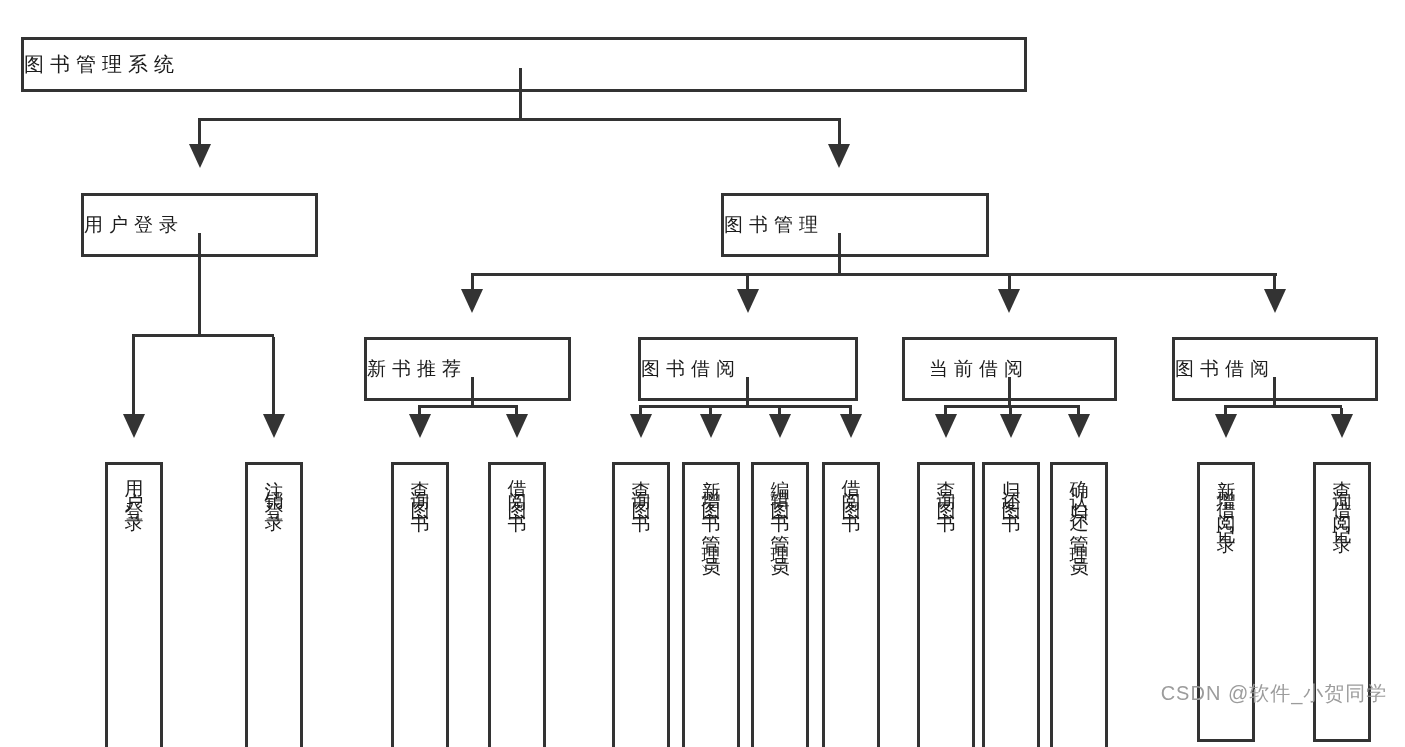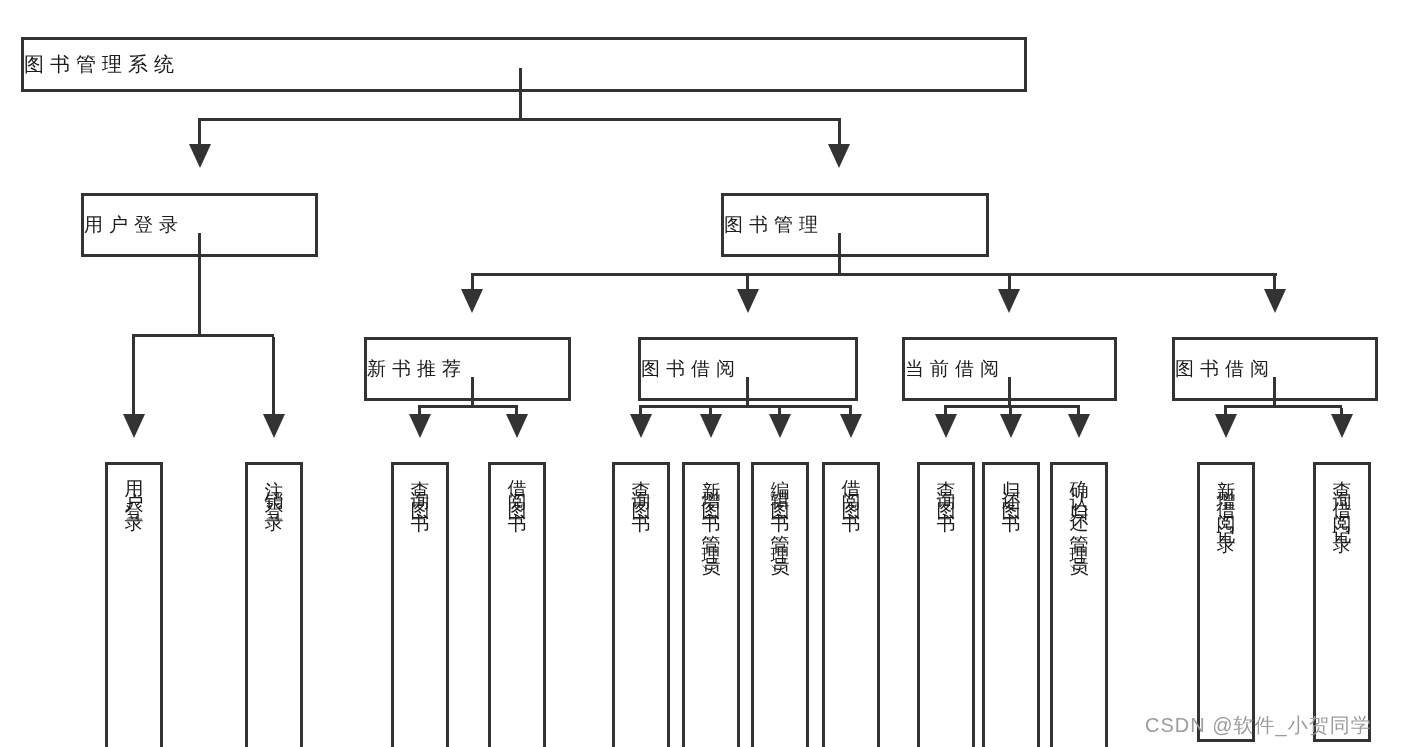--- a/index.html
+++ b/index.html
@@ -67,21 +67,21 @@
   <div class="arrow" style="left:998px;top:289px;"></div>
   <div class="line" style="left:1273px;top:276px;width:3px;height:15px;"></div>
   <div class="arrow" style="left:1264px;top:289px;"></div>
 
   <div class="box" style="left:364px;top:313px;width:207px;height:64px;">
     <span>新书推荐</span>
   </div>
   <div class="box" style="left:638px;top:313px;width:220px;height:64px;">
     <span>图书借阅</span>
   </div>
-  <div class="box" style="left:902px;top:313px;width:215px;height:64px;">
+  <div class="box" style="left:902px;top:313px;width:215px;height:64px;padding-left:24px;">
     <span>当前借阅</span>
   </div>
   <div class="box" style="left:1172px;top:313px;width:206px;height:64px;">
     <span>图书借阅</span>
   </div>
 
   <div class="line" style="left:471px;top:377px;width:3px;height:31px;"></div>
   <div class="line" style="left:418px;top:405px;width:100px;height:3px;"></div>
   <div class="line" style="left:418px;top:408px;width:3px;height:8px;"></div>
   <div class="arrow" style="left:409px;top:414px;"></div>
@@ -152,17 +152,17 @@
     <span>确认归还（管理员）</span>
   </div>
 
   <div class="box vbox" style="left:1197px;top:438px;width:58px;height:280px;">
     <span>新增借阅记录</span>
   </div>
   <div class="box vbox" style="left:1313px;top:438px;width:58px;height:280px;">
     <span>查询借阅记录</span>
   </div>
 
-  <div class="watermark" style="left:1145px;top:680px;width:258px;text-align:left;margin-top:32px;">
+  <div class="watermark" style="left:1145px;top:680px;width:258px;text-align:center;">
     <span>CSDN @软件_小贺同学</span>
   </div>
 
 </div>
 
 </body></html>

